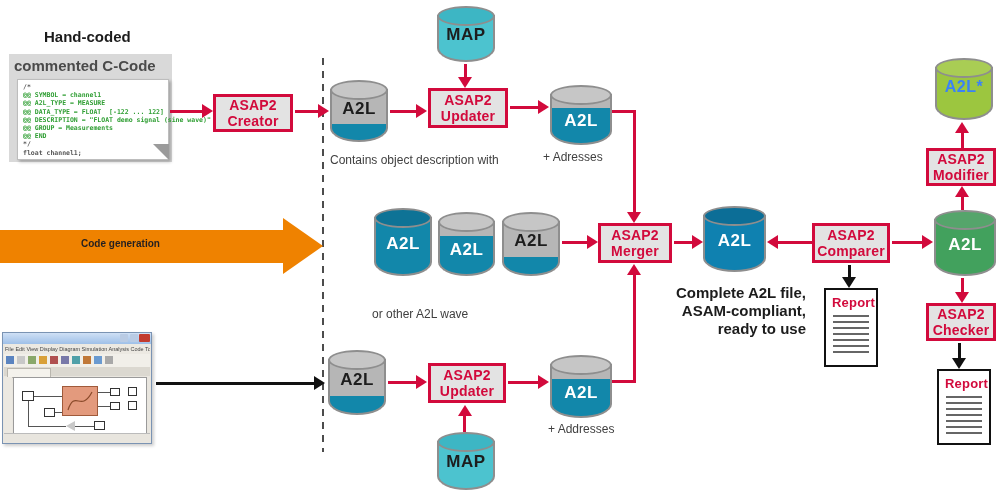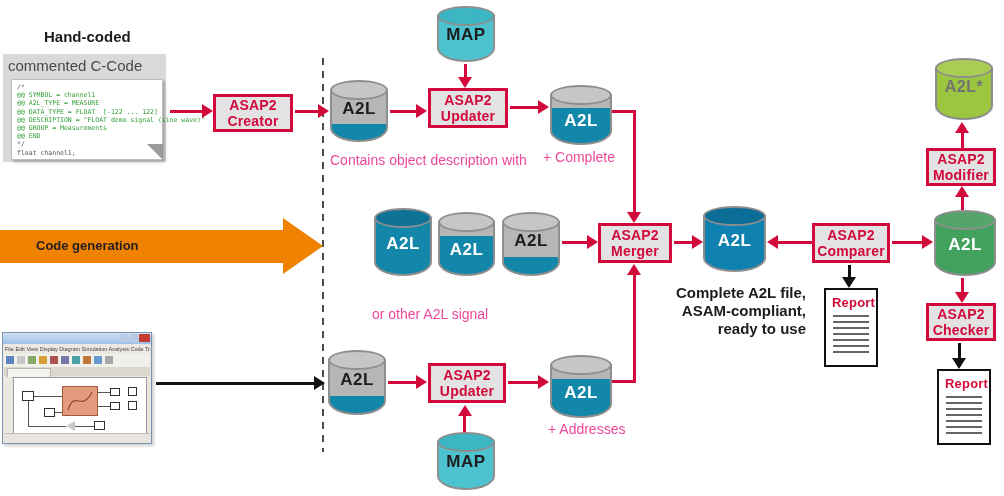--- a/index.html
+++ b/index.html
@@ -44,46 +44,46 @@
   .cyl.cyan .ctop{background:#3db6c4;}
   .cyl.cyan .clab{top:34%;color:#1d1d1d;}
   .cyl.blue .cbody{background:var(--blue);}
   .cyl.blue .ctop{background:#0c6e97;}
   .cyl.blue .clab{top:38%;color:#fff;}
   .cyl.green .cbody{background:var(--green);}
   .cyl.green .ctop{background:#55a56b;}
   .cyl.green .clab{top:38%;color:#fff;}
   .cyl.lgreen .cbody{background:var(--lgreen);}
   .cyl.lgreen .ctop{background:#a9cd54;}
-  .cyl.lgreen .clab{top:32%;color:#737373;font-size:16px;}
+  .cyl.lgreen .clab{top:32%;color:#3b82f6;font-size:16px;}
 
   
   .rline{position:absolute;background:var(--red);}
   .kline{position:absolute;background:#111;}
   .ah{position:absolute;width:0;height:0;}
   .ah-r{border-top:7px solid transparent;border-bottom:7px solid transparent;border-left:11px solid var(--red);}
   .ah-l{border-top:7px solid transparent;border-bottom:7px solid transparent;border-right:11px solid var(--red);}
   .ah-u{border-left:7px solid transparent;border-right:7px solid transparent;border-bottom:11px solid var(--red);}
   .ah-d{border-left:7px solid transparent;border-right:7px solid transparent;border-top:11px solid var(--red);}
   .k.ah-r{border-left-color:#111;}
   .k.ah-d{border-top-color:#111;}
 
   
-  .note{position:absolute;font-size:14px;color:#ec4899;line-height:18px;}
+  .note{position:absolute;font-size:12px;color:#404040;line-height:18px;}
   .bignote{position:absolute;font-size:15px;font-weight:bold;color:#1c1c1c;line-height:18px;}
 
   
   .dash{position:absolute;width:2px;
         background:repeating-linear-gradient(180deg,#4c4c4c 0 7px,transparent 7px 13px);}
 
   
   .obody{position:absolute;background:var(--orange);}
   .ohead{position:absolute;width:0;height:0;border-top:28px solid transparent;
          border-bottom:28px solid transparent;border-left:40px solid var(--orange);}
-  .olabel{position:absolute;font-size:13px;font-weight:bold;color:#231f20;}
+  .olabel{position:absolute;font-size:10px;font-weight:bold;color:#231f20;margin-left:45px;}
 
   
   .codebox{position:absolute;background:#d9d9d9;box-sizing:border-box;}
   .codebox .cb-title{position:absolute;left:5px;top:3px;font-size:15px;color:#4a4a4a;}
   .page{position:absolute;background:#fff;border:1px solid #bdbdbd;
         box-shadow:2px 2px 3px rgba(0,0,0,.25);}
   .page .fold{position:absolute;right:-1px;bottom:-1px;width:0;height:0;
               border-right:16px solid transparent;border-bottom:16px solid #9b9b9b;
               transform:rotate(180deg);}
   .code{position:absolute;left:5px;top:3px;font-family:"DejaVu Sans Mono",monospace;
@@ -124,21 +124,21 @@
 </style>
 </head>
 <body>
 
 <div class="stage">
 
   <div class="dash" style="left:322px;top:58px;height:394px;"></div>
 
   <div class="bignote" style="left:44px;top:28px;">Hand-coded</div>
 
-  <div class="codebox" style="left:3px;top:54px;width:163px;height:108px;">
+  <div class="codebox" style="left:9px;top:54px;width:163px;height:108px;font-weight:bold;">
     <div class="cb-title">commented C-Code</div>
     <div class="page" style="left:8px;top:25px;width:150px;height:79px;">
       <div class="code"><span class="c-dark">/*</span><span class="c-green">@@ SYMBOL = channel1</span><span class="c-green">@@ A2L_TYPE = MEASURE</span><span class="c-green">@@ DATA_TYPE = FLOAT  [-122 ... 122]</span><span class="c-green">@@ DESCRIPTION = "FLOAT demo signal (sine wave)"</span><span class="c-green">@@ GROUP = Measurements</span><span class="c-green">@@ END</span><span class="c-dark">*/</span><span class="c-dark">float channel1;</span></div>
       <div class="fold"></div>
     </div>
   </div>
 
   <div class="obody" style="left:0;top:230px;width:284px;height:33px;"></div>
   <div class="ohead" style="left:283px;top:218px;"></div>
   <div class="olabel" style="left:36px;top:238px;">Code generation</div>
@@ -221,21 +221,21 @@
   </div>
 
   <div class="rline" style="left:510px;top:106px;width:28px;height:3px;"></div>
   <div class="ah ah-r" style="left:538px;top:100px;"></div>
 
   <div class="cyl teal-body" style="left:550px;top:85px;width:62px;height:60px;">
     <div class="cbody"></div>
     <div class="ctop"></div>
     <div class="clab">A2L</div>
   </div>
-  <div class="note" style="left:543px;top:148px;">+ Complete</div>
+  <div class="note" style="left:543px;top:148px;">+ Adresses</div>
 
   <div class="rline" style="left:612px;top:110px;width:24px;height:3px;"></div>
   <div class="rline" style="left:633px;top:110px;width:3px;height:102px;"></div>
   <div class="ah ah-d" style="left:627px;top:212px;"></div>
 
   <div class="note" style="left:330px;top:151px;">Contains object description with</div>
 
   <div class="cyl teal-full" style="left:374px;top:208px;width:58px;height:68px;">
     <div class="cbody"></div>
     <div class="ctop"></div>
@@ -244,21 +244,21 @@
   <div class="cyl teal-body" style="left:438px;top:212px;width:57px;height:64px;">
     <div class="cbody"></div>
     <div class="ctop"></div>
     <div class="clab">A2L</div>
   </div>
   <div class="cyl gray-band" style="left:502px;top:212px;width:58px;height:64px;">
     <div class="cbody"></div>
     <div class="ctop"></div>
     <div class="clab">A2L</div>
   </div>
-  <div class="note" style="left:372px;top:305px;">or other A2L signal</div>
+  <div class="note" style="left:372px;top:305px;">or other A2L wave</div>
 
   <div class="rline" style="left:562px;top:241px;width:25px;height:3px;"></div>
   <div class="ah ah-r" style="left:587px;top:235px;"></div>
 
   <div class="tool" style="left:598px;top:223px;width:74px;height:40px;">
     <span>ASAP2</span>
     <span>Merger</span>
   </div>
 
   <div class="rline" style="left:674px;top:241px;width:18px;height:3px;"></div>

